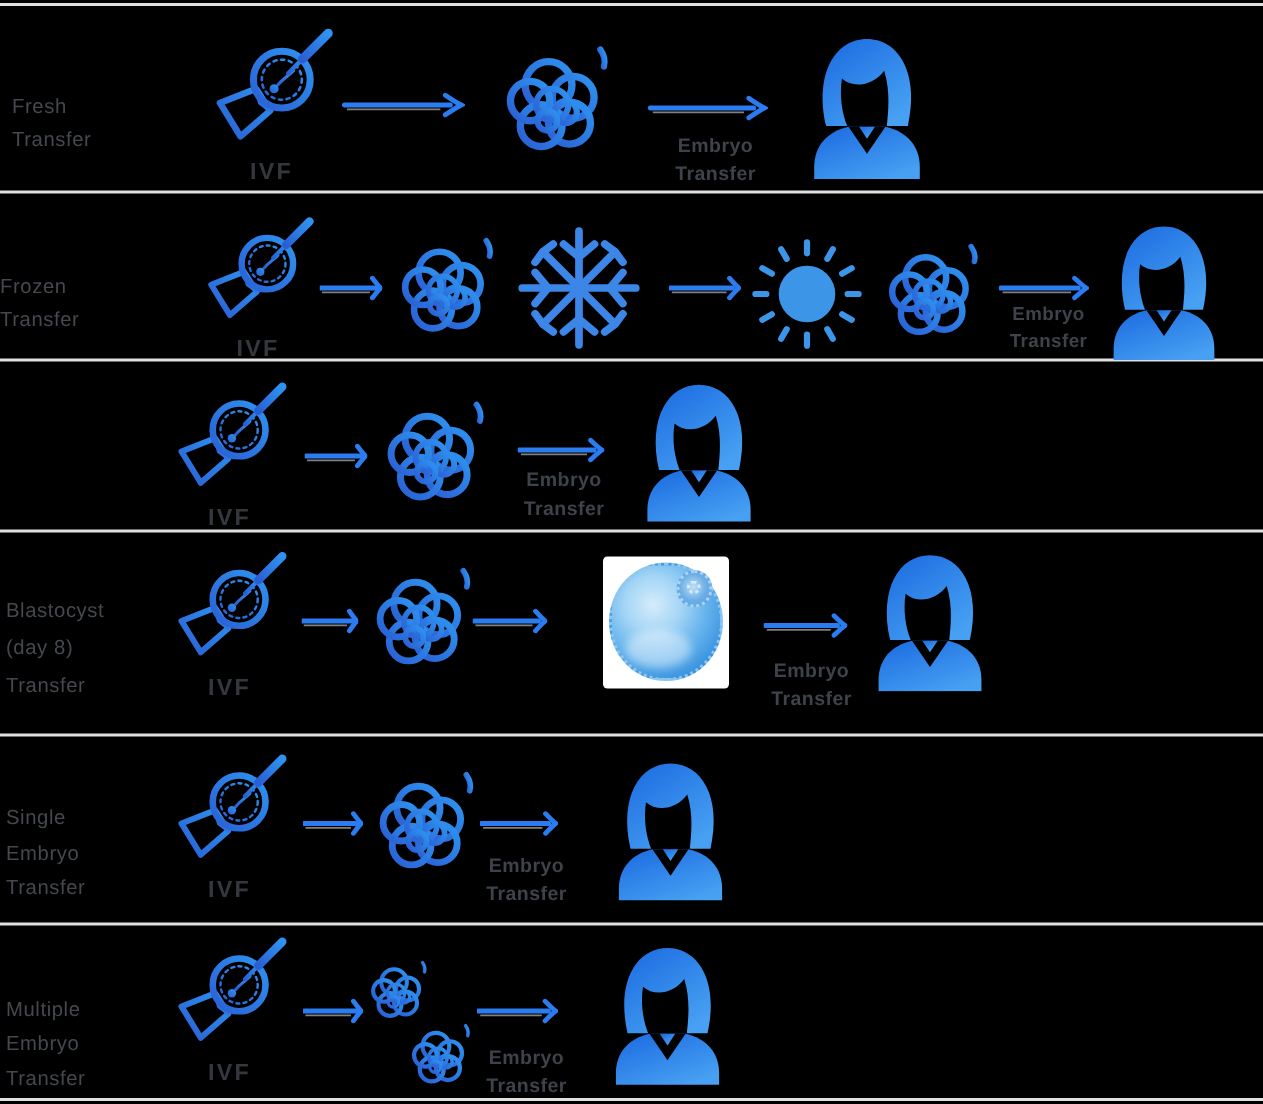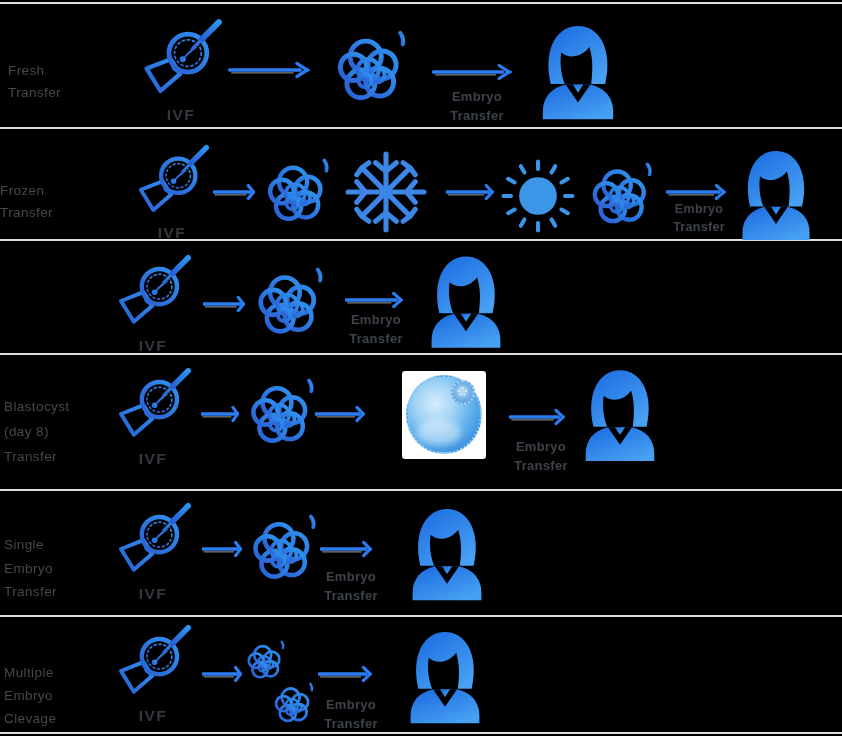--- a/index.html
+++ b/index.html
@@ -249,21 +249,21 @@
       <use href="#sym-arrow"></use>
     </svg>
   <div class="transfer-caption" style="left:316px;top:567px;width:70px">Embryo
 Transfer</div>
   <svg class="abs" style="left:404px;top:503px" width="86" height="98">
       <use href="#sym-woman"></use>
     </svg>
 
   <div class="row-label" style="left:4px;top:661px;width:100px;line-height:23px">Multiple
 Embryo
-Clevage</div>
+Transfer</div>
   <svg class="abs" style="left:113px;top:619px" width="80" height="88">
       <use href="#sym-ivf"></use>
     </svg>
   <div class="ivf-caption" style="left:113px;top:707px;width:80px">IVF</div>
   <svg class="abs" style="left:202px;top:665px" width="40" height="18">
       <use href="#sym-arrow"></use>
     </svg>
   <svg class="abs" style="left:242px;top:639px" width="45" height="45">
       <use href="#sym-embryo"></use>
     </svg>

